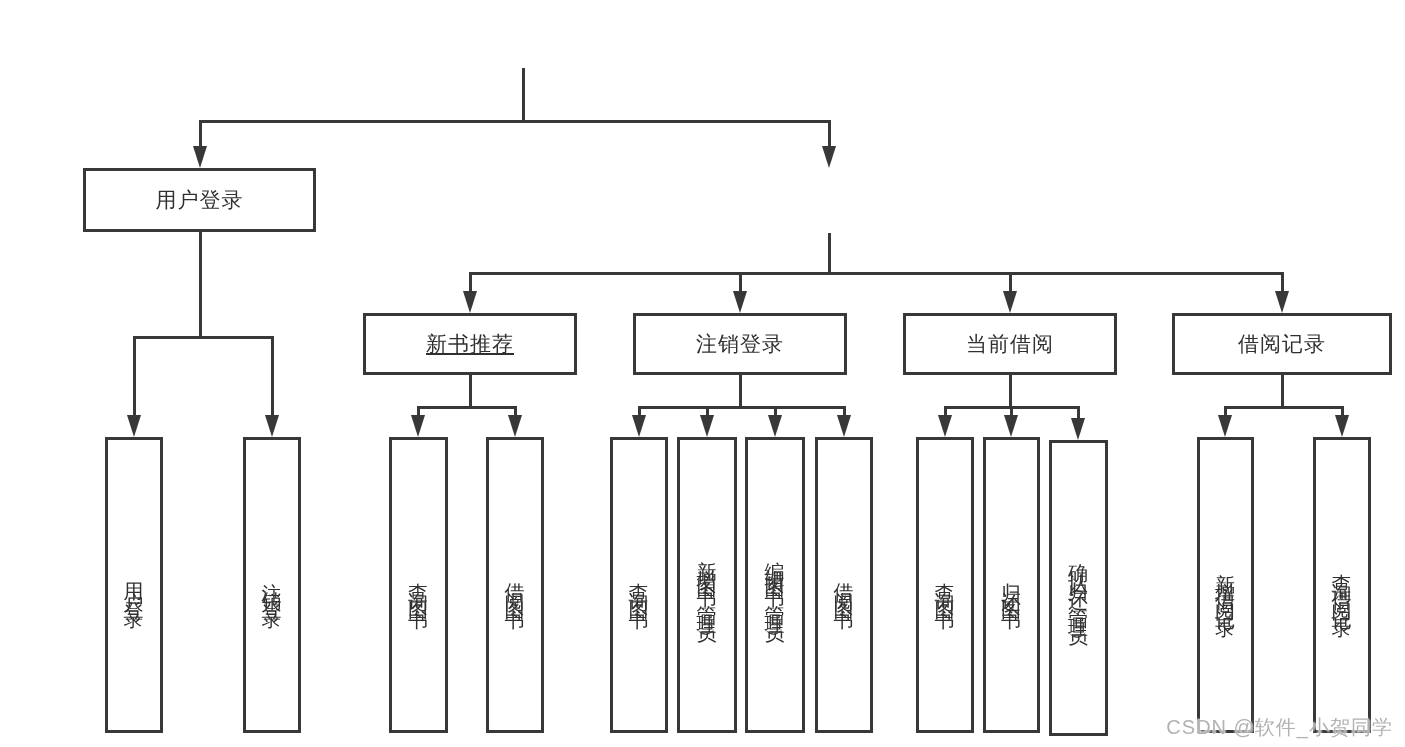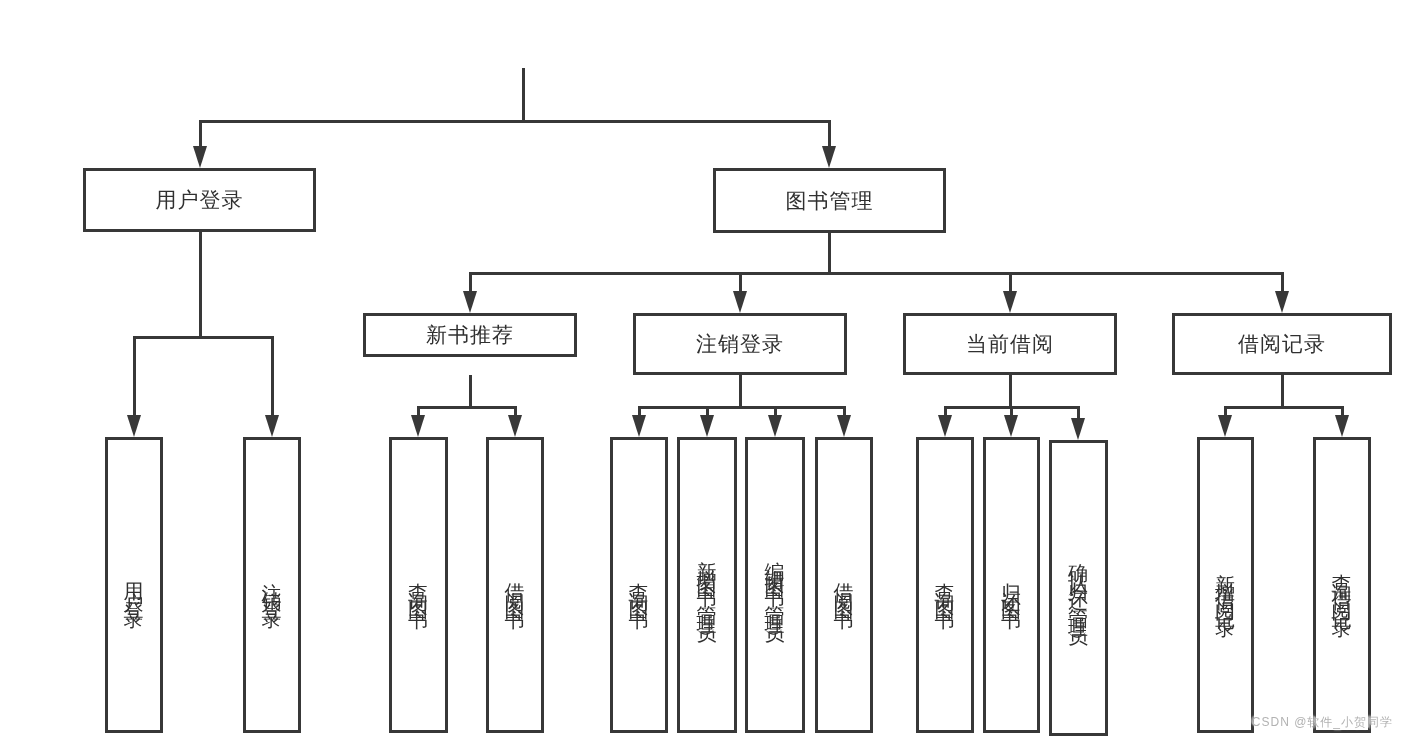--- a/index.html
+++ b/index.html
@@ -46,21 +46,21 @@
     width:0;height:0;
     border-left:7px solid transparent;
     border-right:7px solid transparent;
     border-top:22px solid #383838;
     z-index:1;
   }
   .watermark{
     position:absolute;
     right:12px;
     top:714px;
-    font-size:12px;
+    font-size:20px;
     color:#b2b2b2;
     letter-spacing:1px;
     z-index:3;
     text-shadow:1px 1px 2px #ffffff,-1px -1px 2px #ffffff;
     white-space:nowrap;
   }
 </style>
 </head>
 <body>
 
@@ -70,43 +70,40 @@
   <div class="vline" style="left:521.5px;top:68px;height:52px;"></div>
   <div class="hline" style="left:198.5px;top:120px;width:632px;"></div>
   <div class="vline" style="left:198.5px;top:120px;height:26px;"></div>
   <div class="arrowhead" style="left:192.5px;top:146px;"></div>
   <div class="vline" style="left:827.5px;top:120px;height:26px;"></div>
   <div class="arrowhead" style="left:821.5px;top:146px;"></div>
 
   <div class="box" style="left:83px;top:168px;width:233px;height:64px;">
     <span>用户登录</span>
   </div>
-  <div class="box" style="left:713px;top:168px;width:233px;height:65px;">
-    <span>图书管理</span>
-  </div>
 
   <div class="vline" style="left:198.5px;top:232px;height:104px;"></div>
   <div class="hline" style="left:132.5px;top:336px;width:141px;"></div>
   <div class="vline" style="left:132.5px;top:336px;height:79px;"></div>
   <div class="arrowhead" style="left:127px;top:415px;"></div>
   <div class="vline" style="left:270.5px;top:336px;height:79px;"></div>
   <div class="arrowhead" style="left:265px;top:415px;"></div>
 
   <div class="vline" style="left:827.5px;top:233px;height:39px;"></div>
   <div class="hline" style="left:468.5px;top:272px;width:815px;"></div>
   <div class="vline" style="left:468.5px;top:272px;height:19px;"></div>
   <div class="arrowhead" style="left:463px;top:291px;"></div>
   <div class="vline" style="left:738.5px;top:272px;height:19px;"></div>
   <div class="arrowhead" style="left:733px;top:291px;"></div>
   <div class="vline" style="left:1008.5px;top:272px;height:19px;"></div>
   <div class="arrowhead" style="left:1003px;top:291px;"></div>
   <div class="vline" style="left:1280.5px;top:272px;height:19px;"></div>
   <div class="arrowhead" style="left:1275px;top:291px;"></div>
 
-  <div class="box" style="left:363px;top:313px;width:214px;height:44px;">
+  <div class="box" style="left:363px;top:313px;width:214px;height:62px;text-decoration:underline;">
     <span>新书推荐</span>
   </div>
   <div class="box" style="left:633px;top:313px;width:214px;height:62px;">
     <span>注销登录</span>
   </div>
   <div class="box" style="left:903px;top:313px;width:214px;height:62px;">
     <span>当前借阅</span>
   </div>
   <div class="box" style="left:1172px;top:313px;width:220px;height:62px;">
     <span>借阅记录</span>

